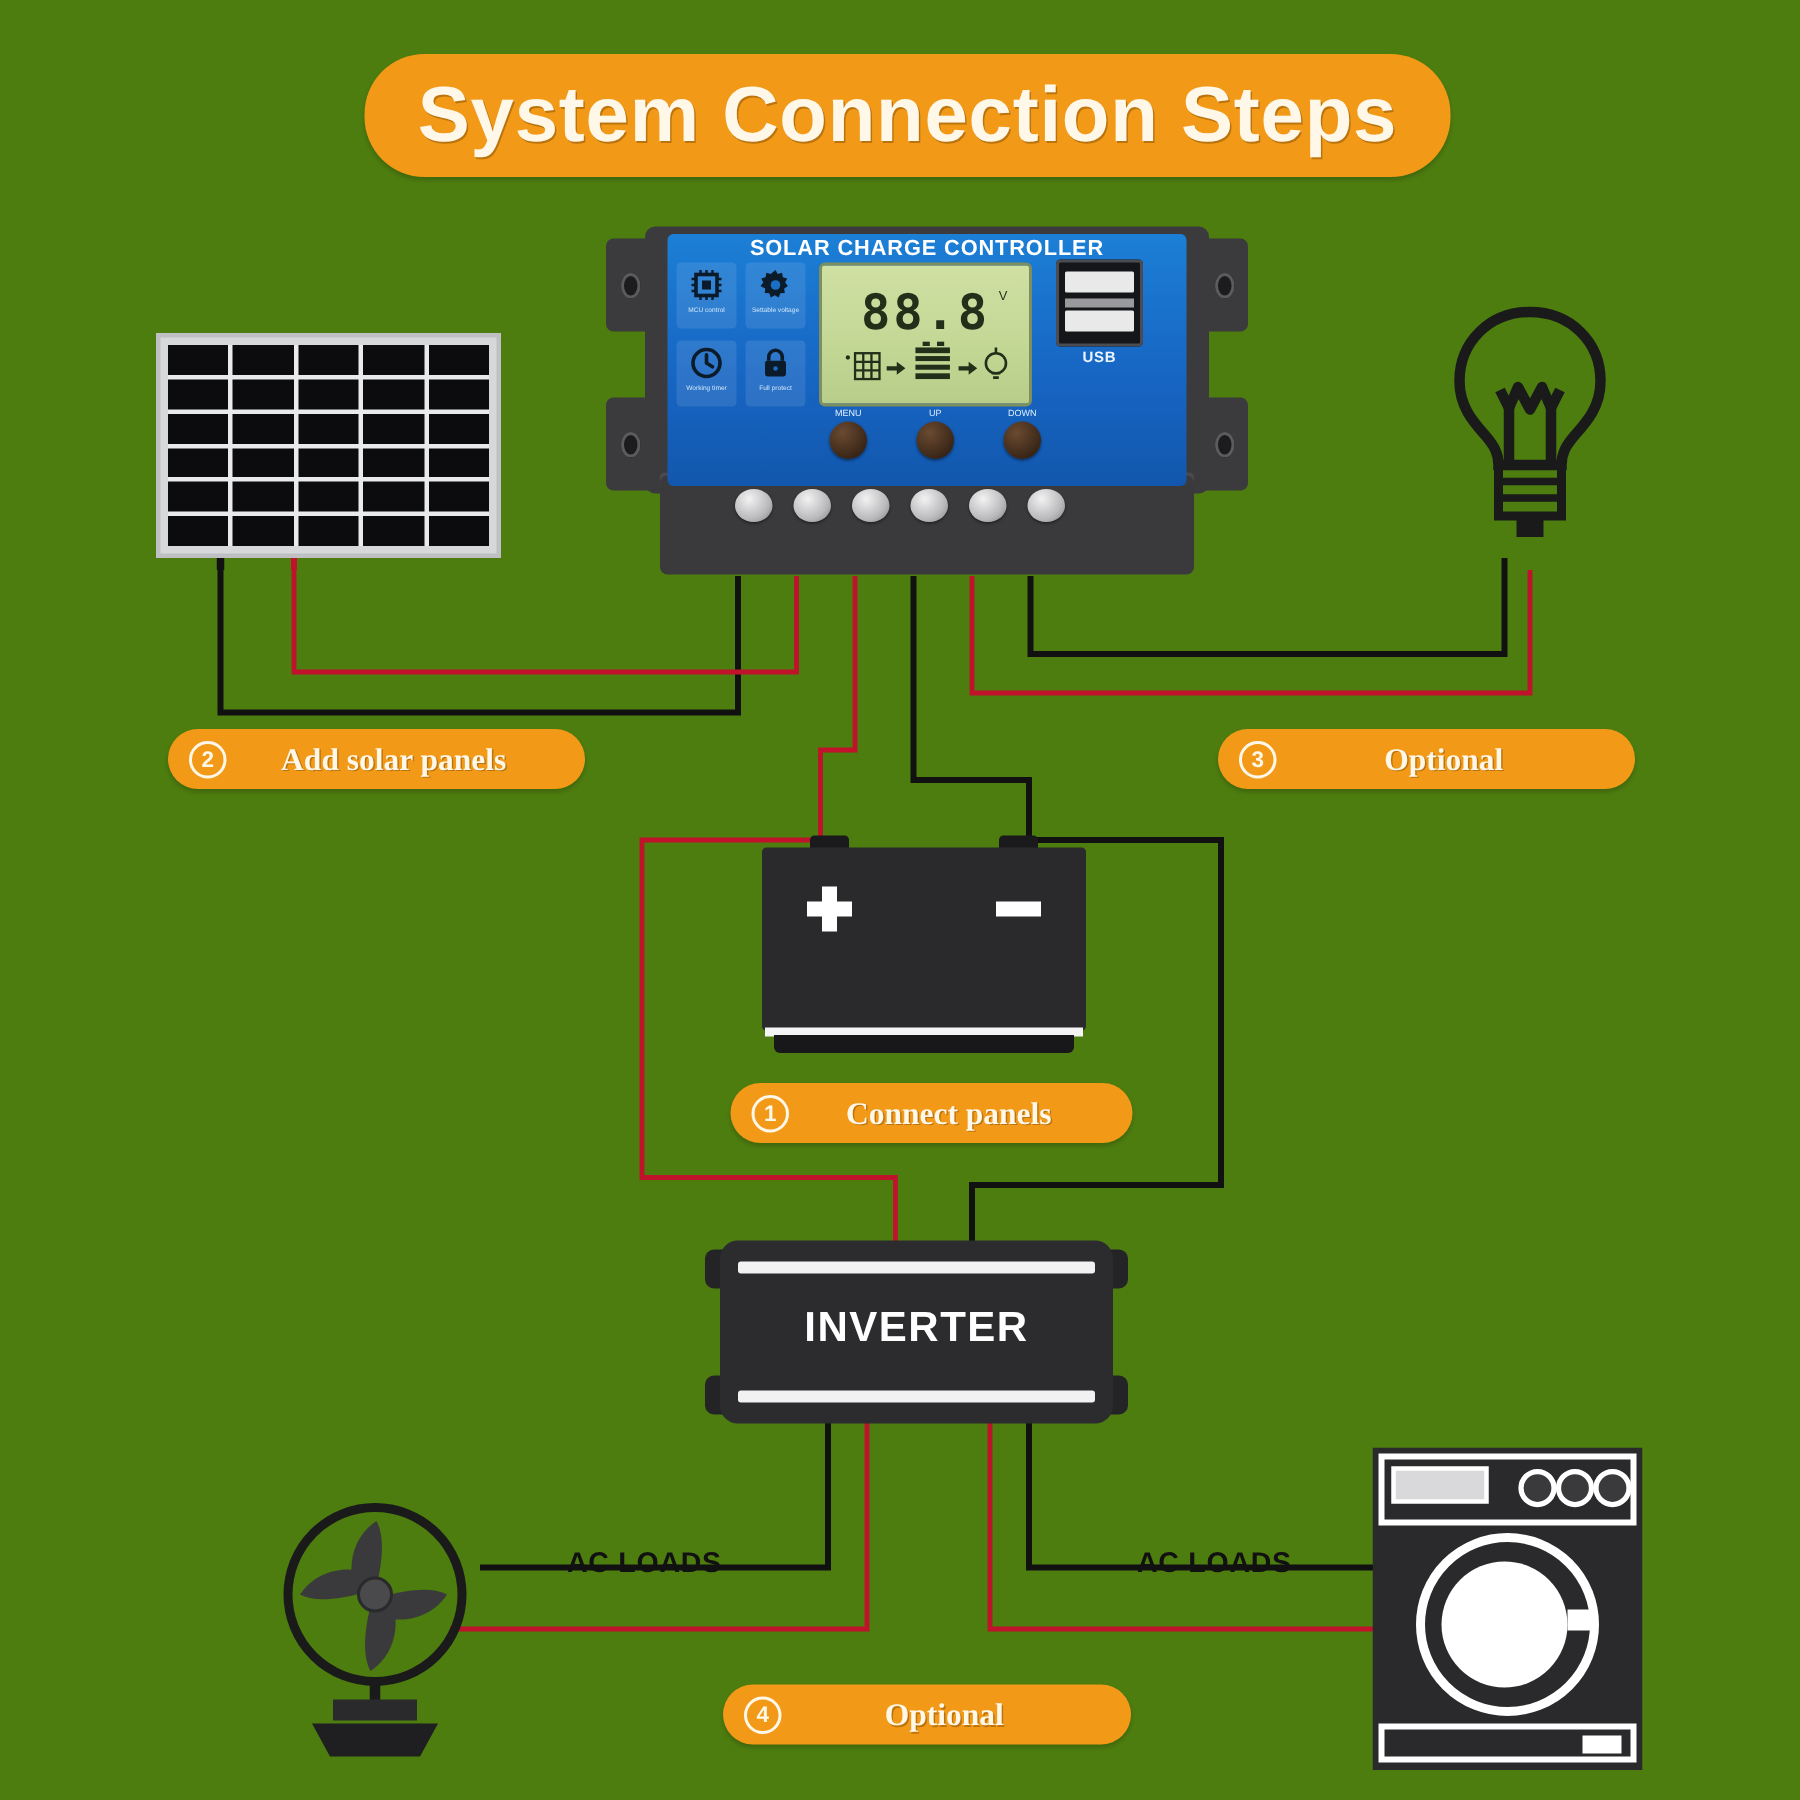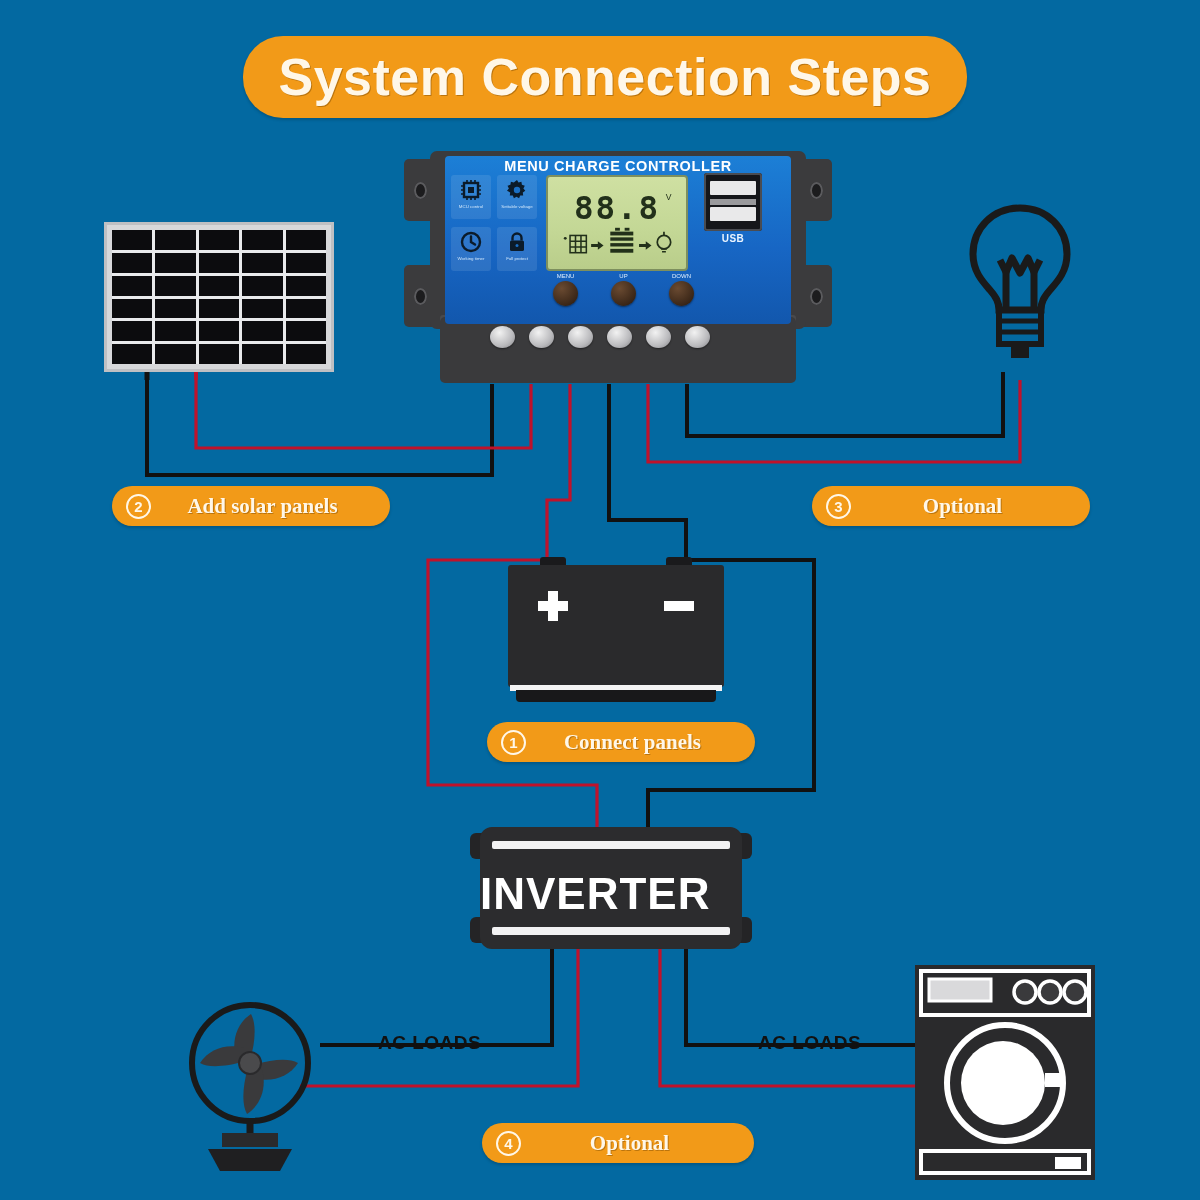--- a/index.html
+++ b/index.html
@@ -1,17 +1,17 @@
 <!DOCTYPE html>
 <html><head>
 <meta charset="utf-8">
 <style>
   html,body{margin:0;padding:0;background:#ffffff;}
   body{width:1200px;height:1200px;overflow:hidden;font-family:"Liberation Sans",sans-serif;}
-  #stage{position:relative;width:1200px;height:1200px;background:#0369a1;}
+  #stage{position:relative;width:1200px;height:1200px;background:#4d7c0f;}
   svg.layer{position:absolute;left:0;top:0;width:1200px;height:1200px;}
   .pill{
     position:absolute;display:flex;align-items:center;
     background:#F29A18;border-radius:999px;
     box-shadow:0 2px 3px rgba(0,0,0,.18);
     color:#FFF7E8;font-weight:bold;
     text-shadow:1px 1px 0 rgba(120,70,0,.45);
     box-sizing:border-box;
   }
   #title-banner{
@@ -108,22 +108,22 @@
   #inverter{position:absolute;left:470px;top:827px;width:282px;height:122px;}
   #inv-body{position:absolute;left:10px;top:0;width:262px;height:122px;background:#2c2c2e;border-radius:12px;}
   .inv-lug{position:absolute;width:22px;height:26px;background:#242426;border-radius:6px;}
   #lug-tl{left:0px;top:6px;}
   #lug-tr{left:260px;top:6px;}
   #lug-bl{left:0px;top:90px;}
   #lug-br{left:260px;top:90px;}
   .inv-bar{position:absolute;left:22px;width:238px;height:8px;background:#f2f2f3;border-radius:2px;}
   #inv-bar-top{top:14px;}
   #inv-bar-bot{top:100px;}
-  #inv-label{position:absolute;left:10px;top:42px;width:262px;text-align:left;color:#fff;
-     font-size:44px;font-weight:bold;letter-spacing:1px;}
+  #inv-label{position:absolute;left:10px;top:42px;width:262px;text-align:center;color:#fff;
+     font-size:28px;font-weight:bold;letter-spacing:1px;}
 
   .acload{position:absolute;font-size:19px;font-weight:bold;color:#111;letter-spacing:.5px;}
   #ac-left{left:378px;top:1032px;}
   #ac-right{left:758px;top:1032px;}
 </style>
 </head>
 <body>
 
 <div id="stage">
 
@@ -173,21 +173,21 @@
       </div>
     <div class="ctrl-ear" id="ear-br">
         <span class="hole"></span>
       </div>
 
     <div id="ctrl-body"></div>
     <div id="ctrl-base-top"></div>
     <div id="ctrl-base"></div>
     <div id="ctrl-face"></div>
 
-    <div id="ctrl-title">MENU CHARGE CONTROLLER</div>
+    <div id="ctrl-title">SOLAR CHARGE CONTROLLER</div>
 
     <div class="feat" id="feat-mcu">
       <svg class="fi" viewBox="0 0 24 24">
         <rect x="5" y="5" width="14" height="14" fill="none" stroke="#0b1b2a" stroke-width="2.4"></rect>
         <rect x="9" y="9" width="6" height="6" fill="#0b1b2a"></rect>
         <g stroke="#0b1b2a" stroke-width="1.6">
           <path d="M8 5V2M12 5V2M16 5V2M8 22v-3M12 22v-3M16 22v-3M5 8H2M5 12H2M5 16H2M22 8h-3M22 12h-3M22 16h-3"></path>
         </g>
       </svg>
       <span class="ft">MCU control</span>

